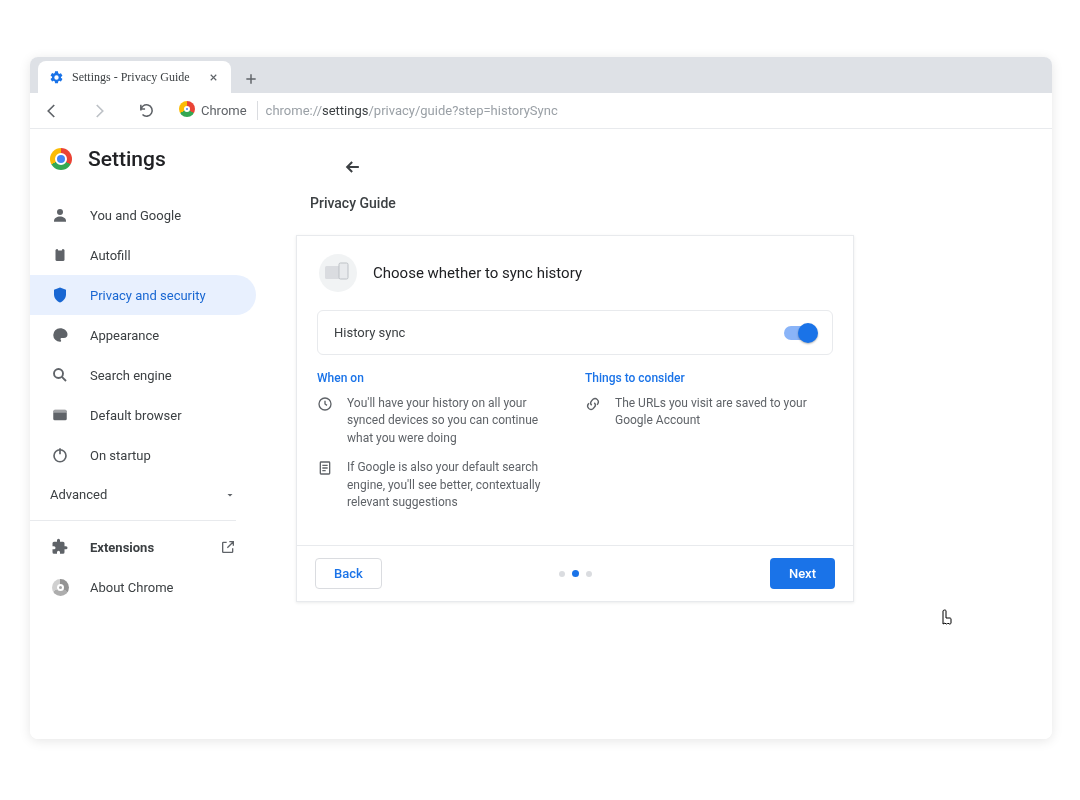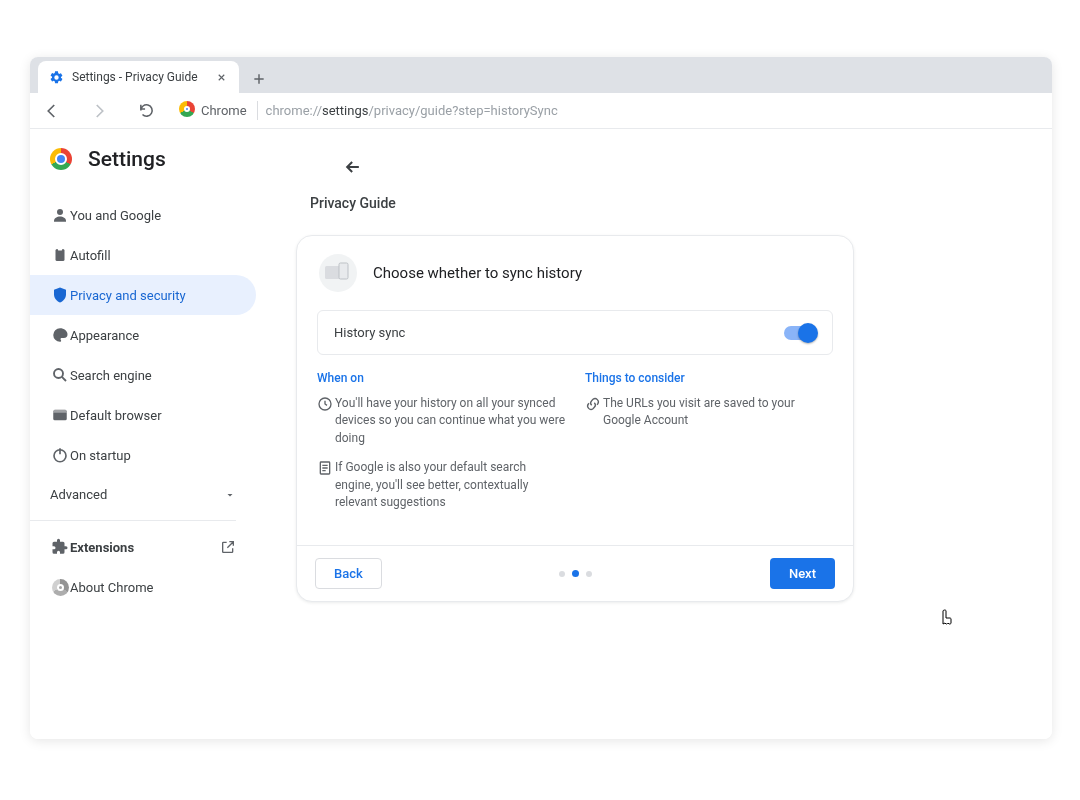--- a/index.html
+++ b/index.html
@@ -1,64 +1,64 @@
 <!DOCTYPE html>
 <html><head>
 <meta charset="utf-8">
 <style>
   * { box-sizing: border-box; margin: 0; padding: 0; }
   body { font-family: 'Segoe UI', Roboto, Arial, sans-serif; background: #fff; width:1080px; height:800px; overflow:hidden; }
   .browser { position:absolute; left:30px; top:57px; width:1022px; height:682px; background:#fff; border-radius:8px; box-shadow: 0 2px 12px rgba(0,0,0,0.1); overflow:hidden; }
   .tabbar { height:36px; background:#dee1e6; display:flex; align-items:flex-end; padding-left:8px; }
-  .tab { height:32px; background:#fff; border-radius:8px 8px 0 0; display:flex; align-items:center; padding:0 10px; gap:8px; min-width:190px; font-size:12px; color:#3c4043; }
+  .tab { height:32px; background:#fff; border-radius:8px 8px 0 0; display:flex; align-items:center; padding:0 10px; gap:8px; min-width:190px; font-size:12px; color:#3c4043;font-family:Liberation Serif, serif; }
   .tab .favicon { width:16px; height:16px; display:flex; align-items:center; justify-content:center; }
   .tab .close { color:#5f6368; cursor:pointer; padding:0 2px; }
   .newtab { width:28px; height:28px; margin-left:6px; display:flex; align-items:center; justify-content:center; color:#5f6368; cursor:pointer; border-radius:50%; }
   .addrrow { height:36px; background:#fff; display:flex; align-items:center; padding:0 8px; border-bottom:1px solid #e8eaed; gap:19px; }
   .nav-icon { width:28px; height:28px; display:flex; align-items:center; justify-content:center; color:#5f6368; border-radius:50%; cursor:pointer; }
   .nav-icon.disabled { color:#bdc1c6; cursor:default; }
   .addrbox { flex:1; display:flex; align-items:center; gap:8px; font-size:13px; color:#5f6368; }
   .addrbox .chip { display:flex; align-items:center; gap:6px; padding-right:10px; border-right:1px solid #dadce0; }
   .addrbox .url { color:#9aa0a6; }
   .addrbox .url .dark { color:#3c4043; }
 
   .content { display:flex; height:calc(100% - 72px); background:#fff; }
   .sidebar { width:256px; padding-top:12px; display:flex; flex-direction:column; }
   .brandrow { display:flex; align-items:center; gap:16px; padding:6px 20px 16px; }
   .chrome-logo { width:22px; height:22px; border-radius:50%; position:relative;
     background: conic-gradient(#ea4335 0 120deg, #34a853 120deg 240deg, #fbbc05 240deg 360deg); }
   .chrome-logo::after { content:""; position:absolute; inset:5px; background:#4285f4; border:2px solid #fff; border-radius:50%; }
   .appname { font-size:21px; font-weight:500; color:#202124; }
   .navlist { padding-top:8px; }
-  .navitem { display:flex; align-items:center; height:40px; padding:0 20px; font-size:13px; color:#3c4043; cursor:pointer; border-radius:0 20px 20px 0; margin-right:30px; }
+  .navitem { display:flex; align-items:center; gap:20px; height:40px; padding:0 20px; font-size:13px; color:#3c4043; cursor:pointer; border-radius:0 20px 20px 0; margin-right:30px; }
   .navitem .icon { width:20px; height:20px; display:flex; align-items:center; justify-content:center; color:#5f6368; }
   .navitem.active { background:#e8f0fe; color:#1967d2; }
   .navitem.active .icon { color:#1967d2; }
   .advanced { display:flex; align-items:center; justify-content:space-between; padding:12px 20px; font-size:13px; color:#3c4043; cursor:pointer; margin-right:30px; }
   .divider { height:1px; background:#e8eaed; margin:6px 0 6px 0; width:206px; margin-left:0; }
   .ext-open { color:#5f6368; }
 
   .main { flex:1; padding:14px 60px 0 10px; display:flex; flex-direction:column; align-items:flex-start; }
   .searchbar { width:558px; height:38px; background:#f1f3f4; border-radius:20px; display:flex; align-items:center; gap:14px; padding:0 16px; color:#5f6368; font-size:14px; }
   .searchbar input { border:none; background:transparent; outline:none; flex:1; font-size:14px; color:#3c4043; }
   .searchbar input::placeholder { color:#80868b; }
   .crumbrow { display:flex; align-items:center; gap:18px; padding:14px 0 10px 14px; color:#3c4043; font-size:14px; font-weight:500;flex-direction:column; }
   .crumbrow .icon { color:#3c4043; cursor:pointer; width:22px; display:flex; justify-content:center; }
 
-  .card { width:558px; margin-left:0; margin-top:14px; border:1px solid #e8eaed; border-radius:16px; box-shadow:0 1px 3px rgba(60,64,67,0.1); background:#fff; }
+  .card { width:558px; margin-left:0; margin-top:14px; border:1px solid #e8eaed; border-radius:0; box-shadow:0 1px 3px rgba(60,64,67,0.1); background:#fff; }
   .card-head { display:flex; align-items:center; gap:16px; padding:18px 22px 18px; }
   .card-head .illus { width:38px; height:38px; background:#f1f3f4; border-radius:50%; display:flex; align-items:center; justify-content:center; color:#9aa0a6; }
   .card-head .title { font-size:15px; color:#202124; }
   .toggle-row { margin:0 20px; border:1px solid #e8eaed; border-radius:6px; padding:14px 16px; display:flex; align-items:center; justify-content:space-between; font-size:13px; color:#3c4043; }
   .toggle { width:32px; height:14px; background:#8ab4f8; border-radius:10px; position:relative; cursor:pointer; }
   .toggle::after { content:""; position:absolute; right:-2px; top:-3px; width:20px; height:20px; background:#1a73e8; border-radius:50%; box-shadow:0 1px 2px rgba(0,0,0,0.3); }
   .cols { display:flex; gap:20px; padding:16px 20px 22px; }
   .col { flex:1; }
   .col h4 { font-size:12px; font-weight:500; color:#1a73e8; margin-bottom:10px; }
-  .bullet { display:flex; gap:0; margin-bottom:12px; }
+  .bullet { display:flex; gap:12px; margin-bottom:12px; }
   .bullet .icon { width:18px; color:#5f6368; flex-shrink:0; padding-top:1px; }
   .bullet .txt { font-size:12px; color:#5f6368; line-height:1.45; }
   .card-foot { border-top:1px solid #e8eaed; padding:12px 18px; display:flex; align-items:center; justify-content:space-between; }
   .btn { font-size:13px; font-weight:500; padding:7px 18px; border-radius:4px; cursor:pointer; border:1px solid transparent; }
   .btn.secondary { color:#1a73e8; border-color:#dadce0; background:#fff; }
   .btn.primary { background:#1a73e8; color:#fff; }
   .dots { display:flex; gap:7px; align-items:center; }
   .dot { width:6px; height:6px; border-radius:50%; background:#dadce0; }
   .dot.active { background:#1a73e8; width:7px; height:7px; }
   .cursor { position:absolute; left:906px; top:552px; pointer-events:none; }

